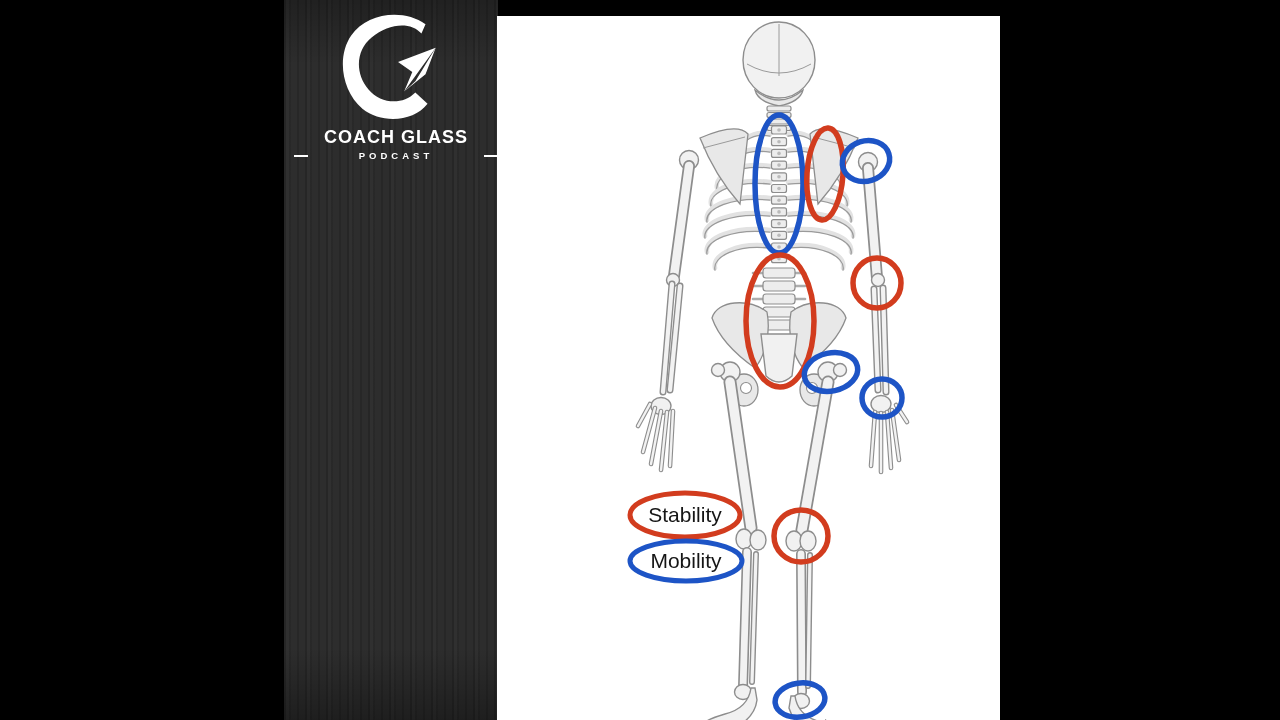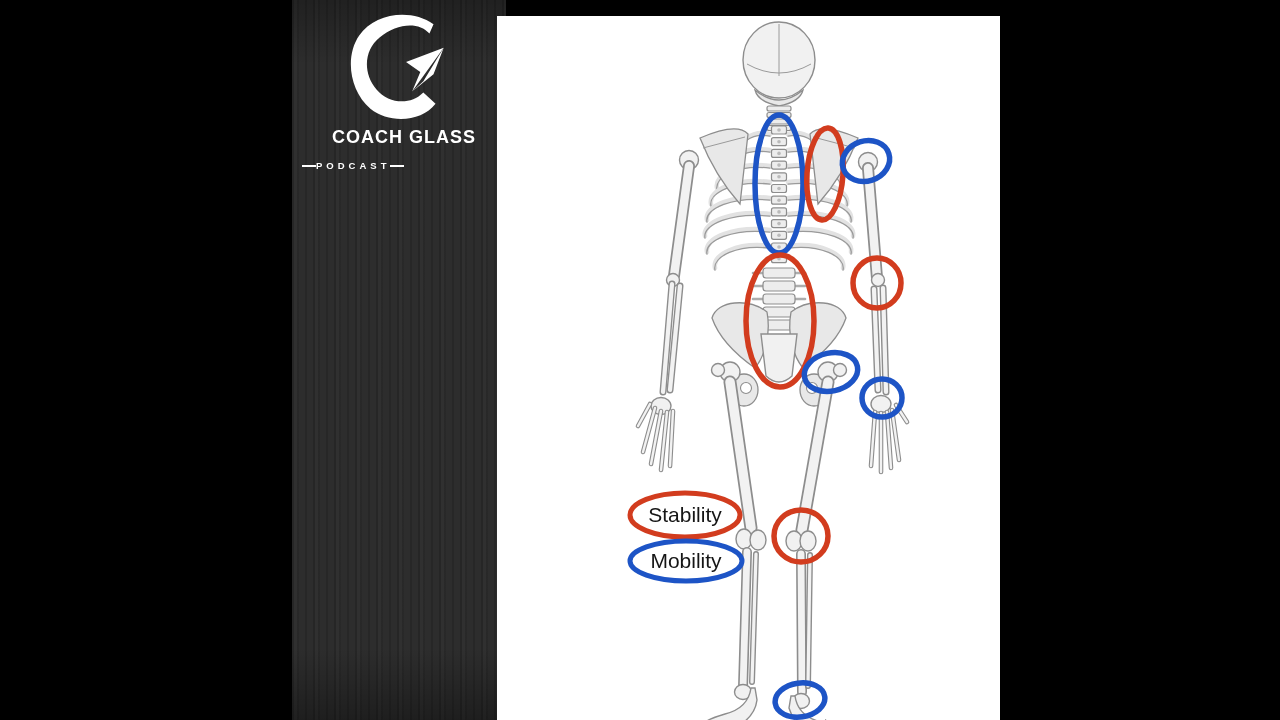--- a/index.html
+++ b/index.html
@@ -3,30 +3,30 @@
 <meta charset="utf-8">
 <style>
   html,body{margin:0;padding:0;background:#000;}
   .stage{position:relative;width:1280px;height:720px;background:#000;overflow:hidden;
          font-family:"Liberation Sans",sans-serif;}
   
   .bar{position:absolute;top:0;height:720px;background:#000;}
   .bar.left{left:0;width:283px;}
   .bar.right{left:1000px;width:280px;}
   
-  .dark-panel{position:absolute;left:292px;top:0;width:214px;height:720px;background:#2d2d2d;}
+  .dark-panel{position:absolute;left:284px;top:0;width:214px;height:720px;background:#2d2d2d;}
   .dark-panel .texture{position:absolute;inset:0;
      background:
        linear-gradient(180deg,rgba(0,0,0,.28),rgba(0,0,0,0) 9%,rgba(0,0,0,0) 90%,rgba(0,0,0,.33)),
        repeating-linear-gradient(90deg,rgba(0,0,0,.16) 0 2px,rgba(255,255,255,.015) 2px 5px,
          rgba(0,0,0,.10) 5px 7px,rgba(0,0,0,0) 7px 13px,rgba(0,0,0,.14) 13px 15px,rgba(0,0,0,0) 15px 21px);}
   .brand{position:absolute;left:10px;top:0;width:204px;text-align:center;color:#fff;}
   .brand svg{display:block;margin:10px auto 0;}
   .brand-name{margin-top:3px;font-size:18px;font-weight:bold;letter-spacing:1px;color:#fff;white-space:nowrap;}
-  .brand-sub{margin-top:12px;display:flex;align-items:center;justify-content:flex-start;}
+  .brand-sub{margin-top:2px;display:flex;align-items:center;justify-content:space-between;gap:5px;}
   .brand-sub .dash{width:14px;height:2px;background:#fff;}
   .brand-sub .sub-text{font-size:9.5px;font-weight:bold;letter-spacing:4px;color:#fff;}
   .episode{margin-top:10px;font-size:46px;letter-spacing:1px;color:#f2f2f2;font-weight:normal;}
   
   .title-line{position:absolute;white-space:nowrap;transform:translate(-50%,-50%) rotate(-90deg);
               font-weight:normal;}
   .title-l1{left:330px;top:450px;font-size:36px;letter-spacing:1px;color:#2b6bd0;}
   .title-l2{left:382px;top:501px;font-size:42px;letter-spacing:22px;color:#2b6bd0;}
   .title-l3{left:432px;top:445px;font-size:27px;letter-spacing:2px;color:#c4271b;}
   

